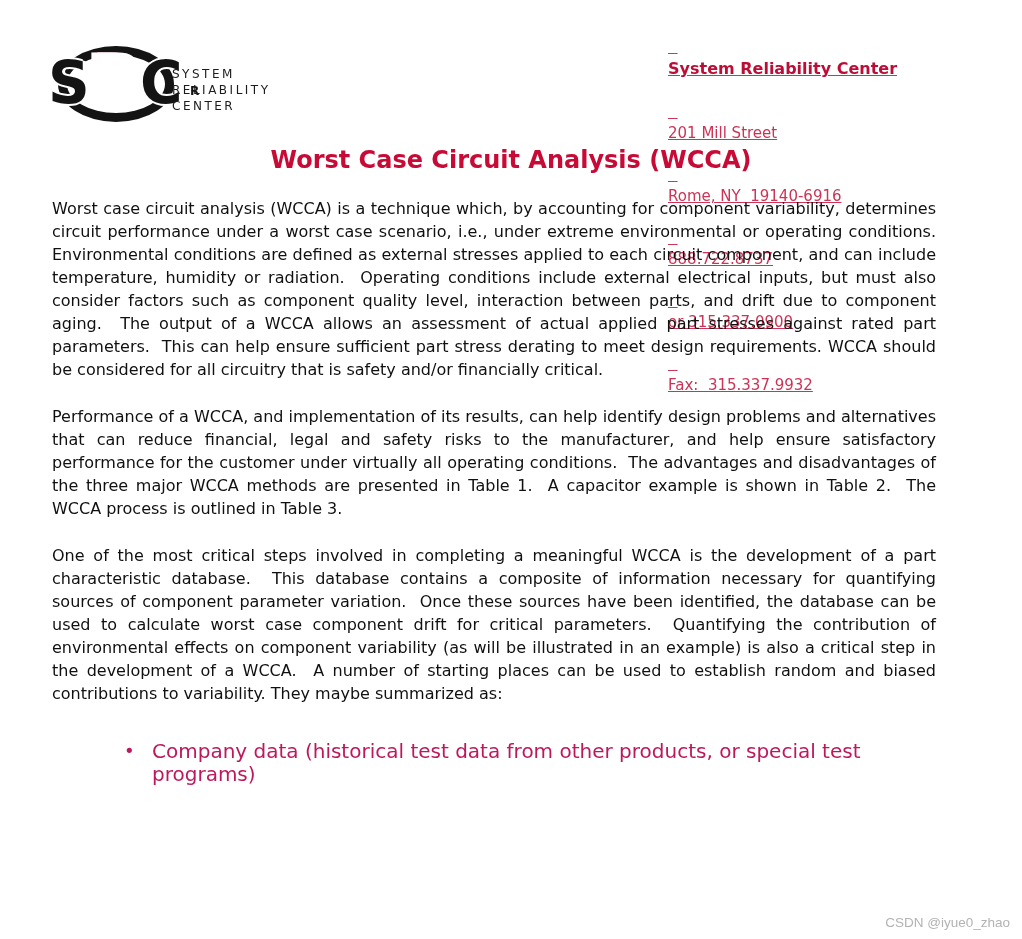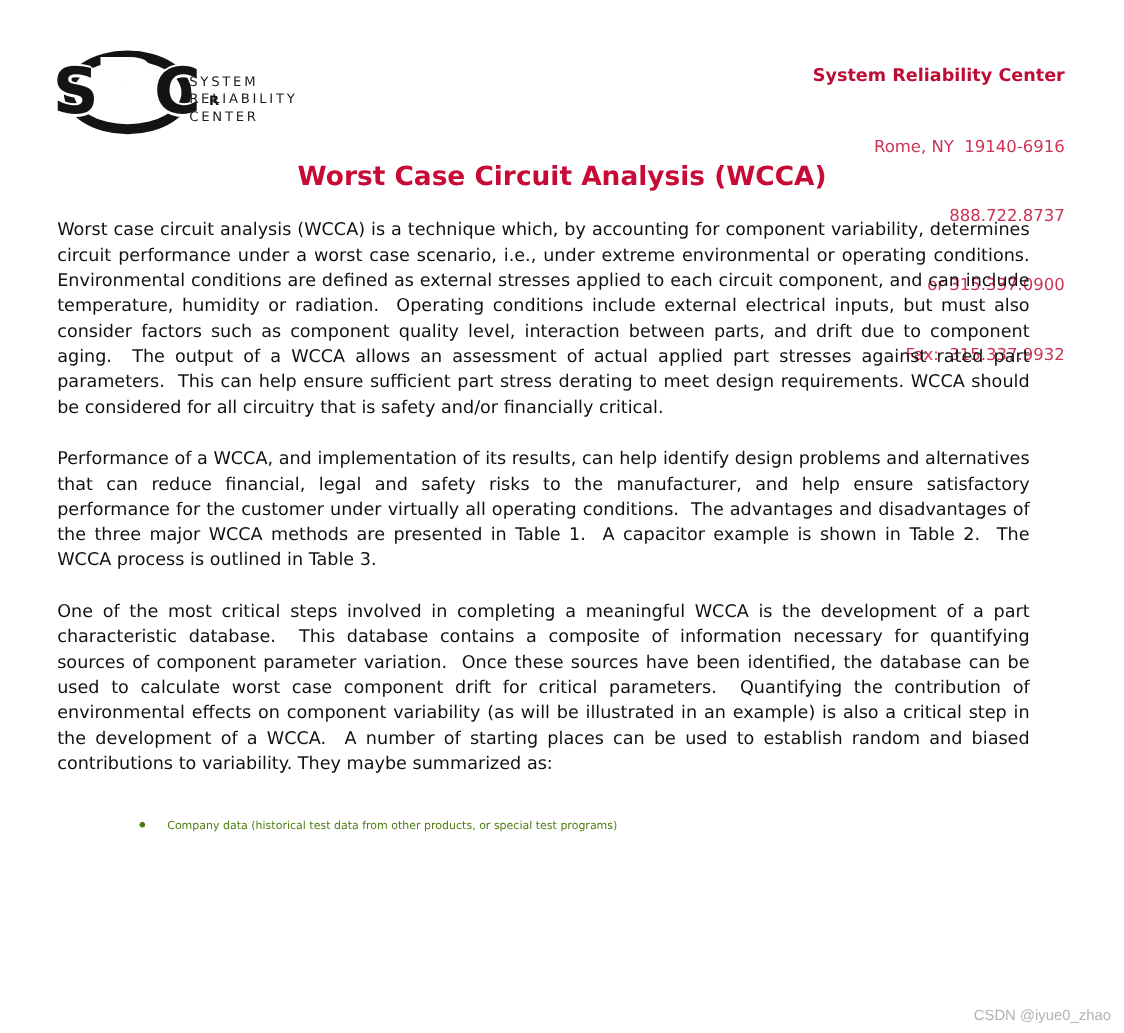--- a/index.html
+++ b/index.html
@@ -55,24 +55,25 @@
     width: 164px; text-align: left;
     font-size: 12px; letter-spacing: 2.5px;
     line-height: 16px; color: #1c1c1c;
     font-weight: 400;
     white-space: nowrap;
   }
 
   
   .contact {
     position: absolute; left: 668px; top: 16px;
-    width: 300px; text-align: right;
+    width: 300px; text-align: left;
     color: #cc3355;
     font-size: 15px; line-height: 21px;
     white-space: pre-wrap;
+    text-decoration: underline;
   }
   .contact .contact-name {
     color: #bb0d36; font-weight: bold; font-size: 16px;
     margin-bottom: 2px;
   }
 
   
   .doc-title {
     position: absolute; left: 0; top: 146px;
     width: 1022px; text-align: center;
@@ -92,22 +93,22 @@
     color: #101010;
     margin: 0 0 24px 0;
   }
   ul.bullets {
     list-style: none;
     margin-top: 24px;
     padding-left: 100px;
   }
   ul.bullets li {
     position: relative;
-    font-size: 10px; line-height: 23px;
-    color: #4d7c0f;
+    font-size: 20px; line-height: 23px;
+    color: #be185d;
     margin-top: 35px;
   }
   ul.bullets li::before {
     content: "\2022";
     position: absolute; left: -28px; top: -1px;
     font-size: 18px;
   }
 
   
   .watermark {
@@ -127,20 +128,21 @@
   <span class="logo-reg">R</span>
   <div class="logo-org">
     <div>SYSTEM</div>
     <div>RELIABILITY</div>
     <div>CENTER</div>
   </div>
 </div>
 
 <div class="contact">
   <div class="contact-name">System Reliability Center</div>
+  <div>201 Mill Street</div>
   <div>Rome, NY  19140-6916</div>
   <div>888.722.8737</div>
   <div>or 315.337.0900</div>
   <div>Fax:  315.337.9932</div>
 </div>
 
 <h1 class="doc-title">Worst Case Circuit Analysis (WCCA)</h1>
 
 <div class="content">
   <p>Worst case circuit analysis (WCCA) is a technique which, by accounting for component variability, determines circuit performance under a worst case scenario, i.e., under extreme environmental or operating conditions.  Environmental conditions are defined as external stresses applied to each circuit component, and can include temperature, humidity or radiation.  Operating conditions include external electrical inputs, but must also consider factors such as component quality level, interaction between parts, and drift due to component aging.  The output of a WCCA allows an assessment of actual applied part stresses against rated part parameters.  This can help ensure sufficient part stress derating to meet design requirements. WCCA should be considered for all circuitry that is safety and/or financially critical.</p>

